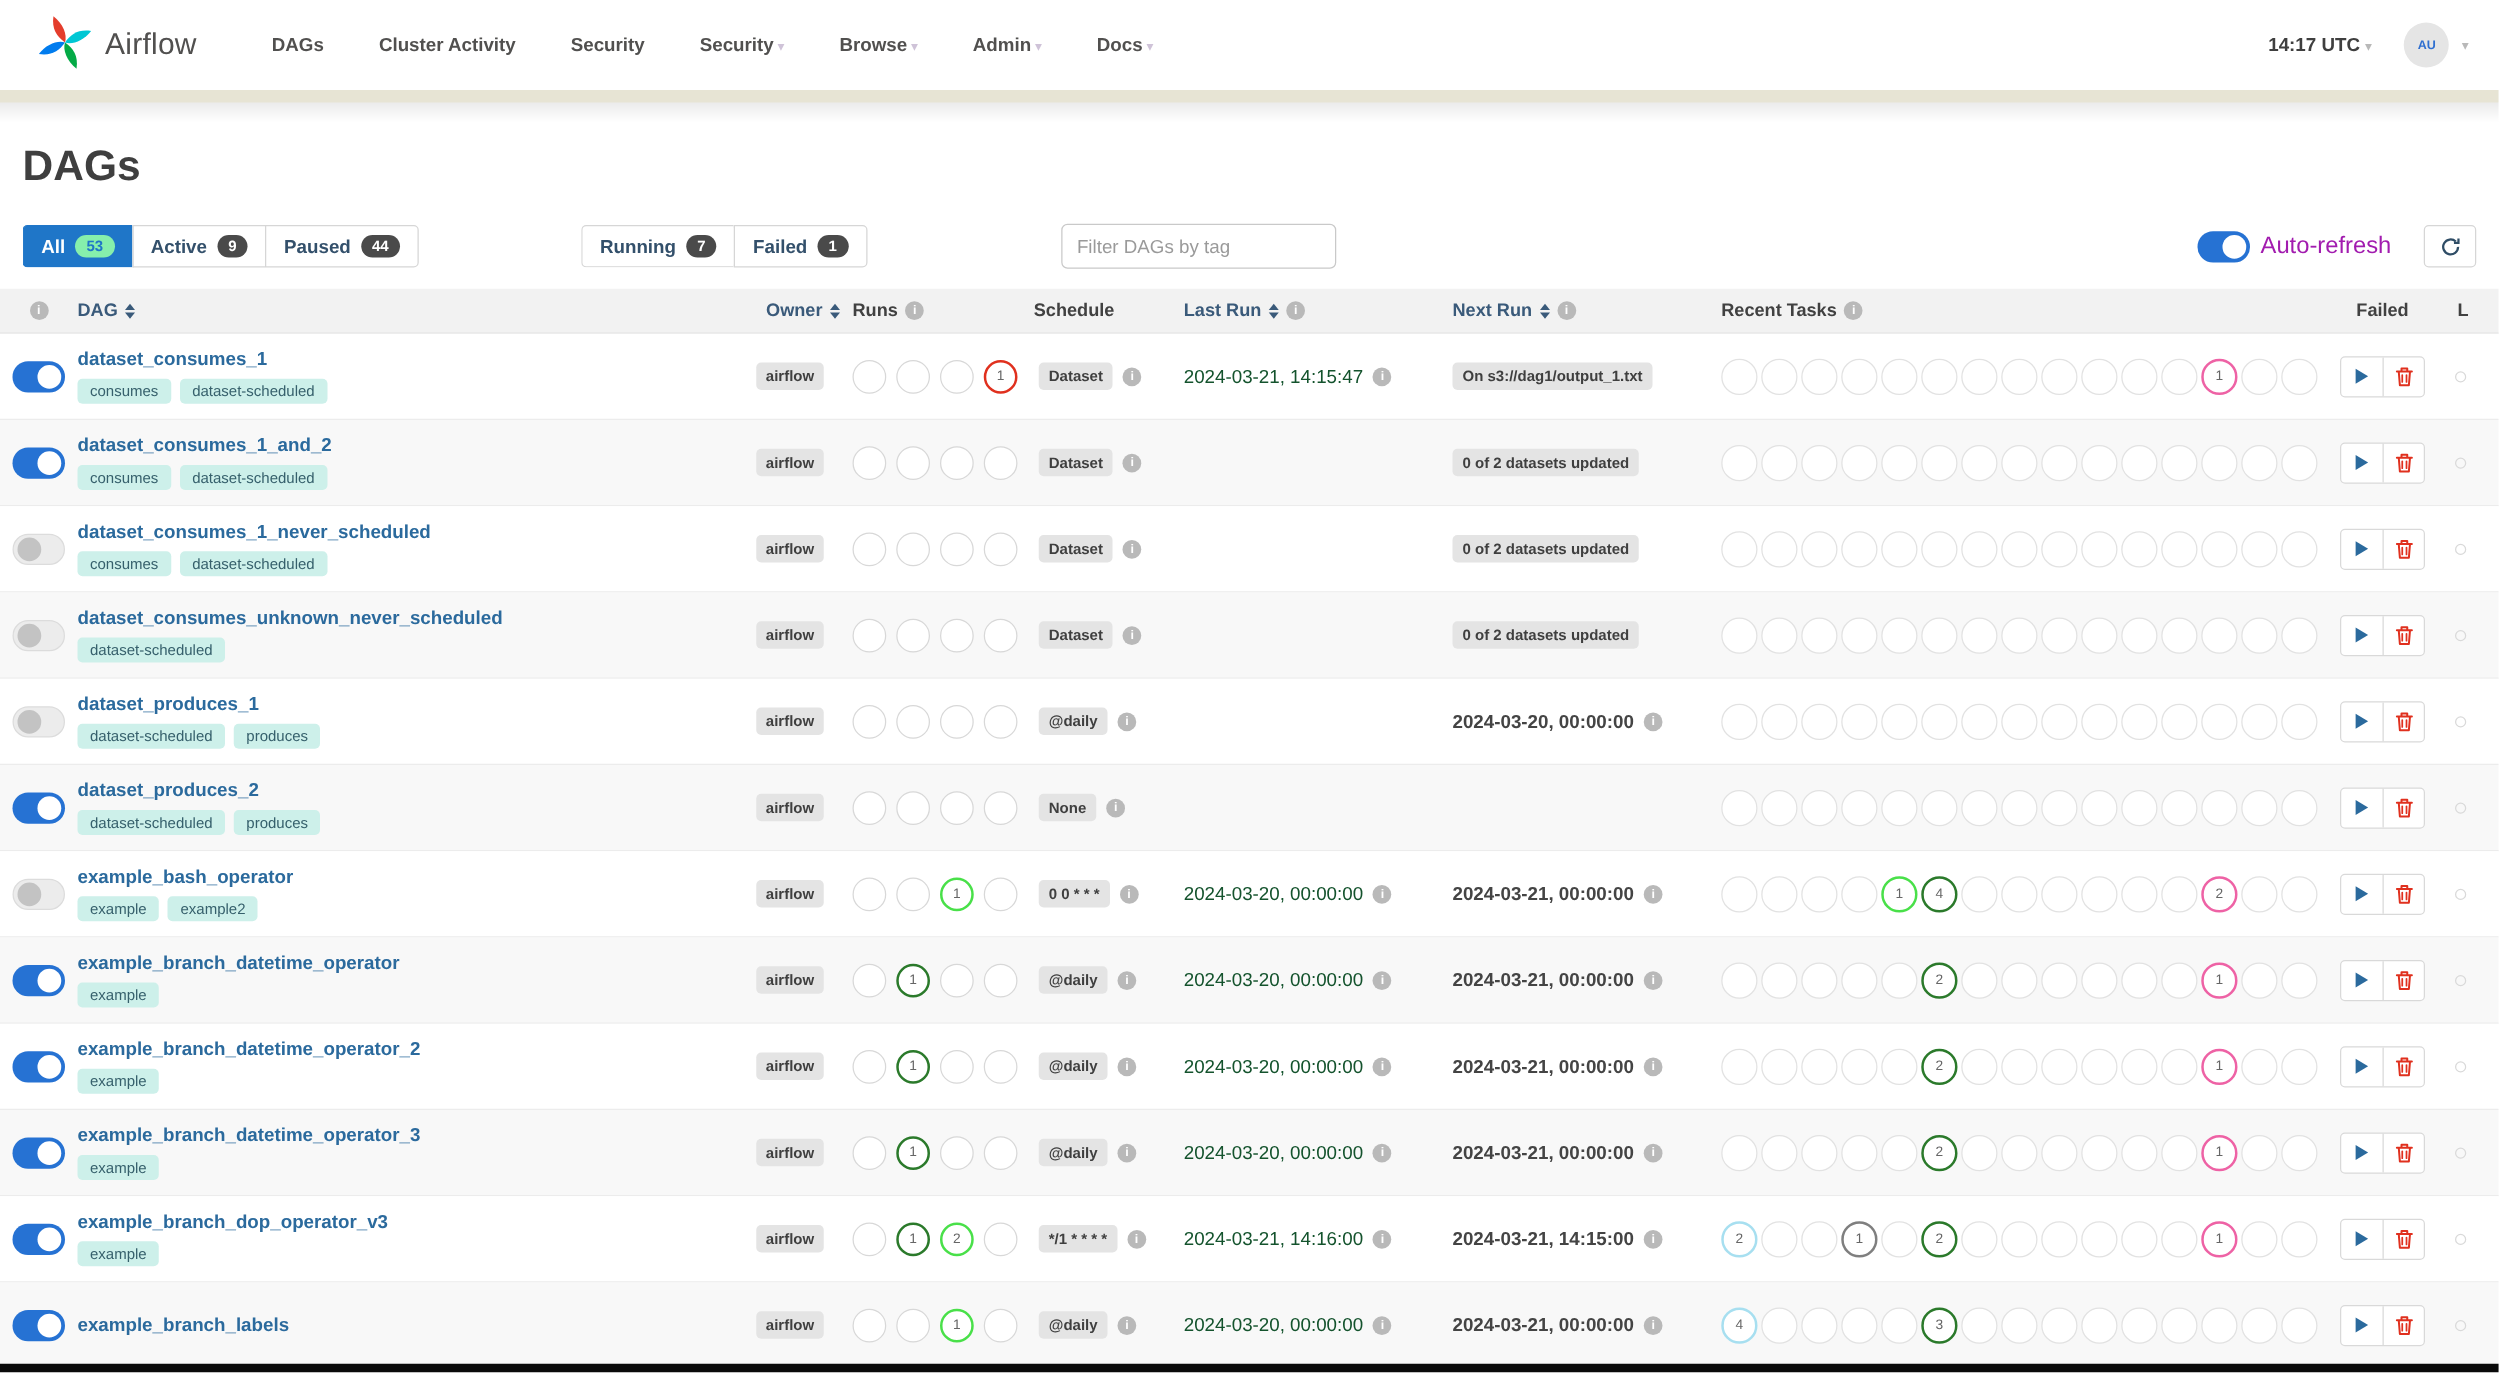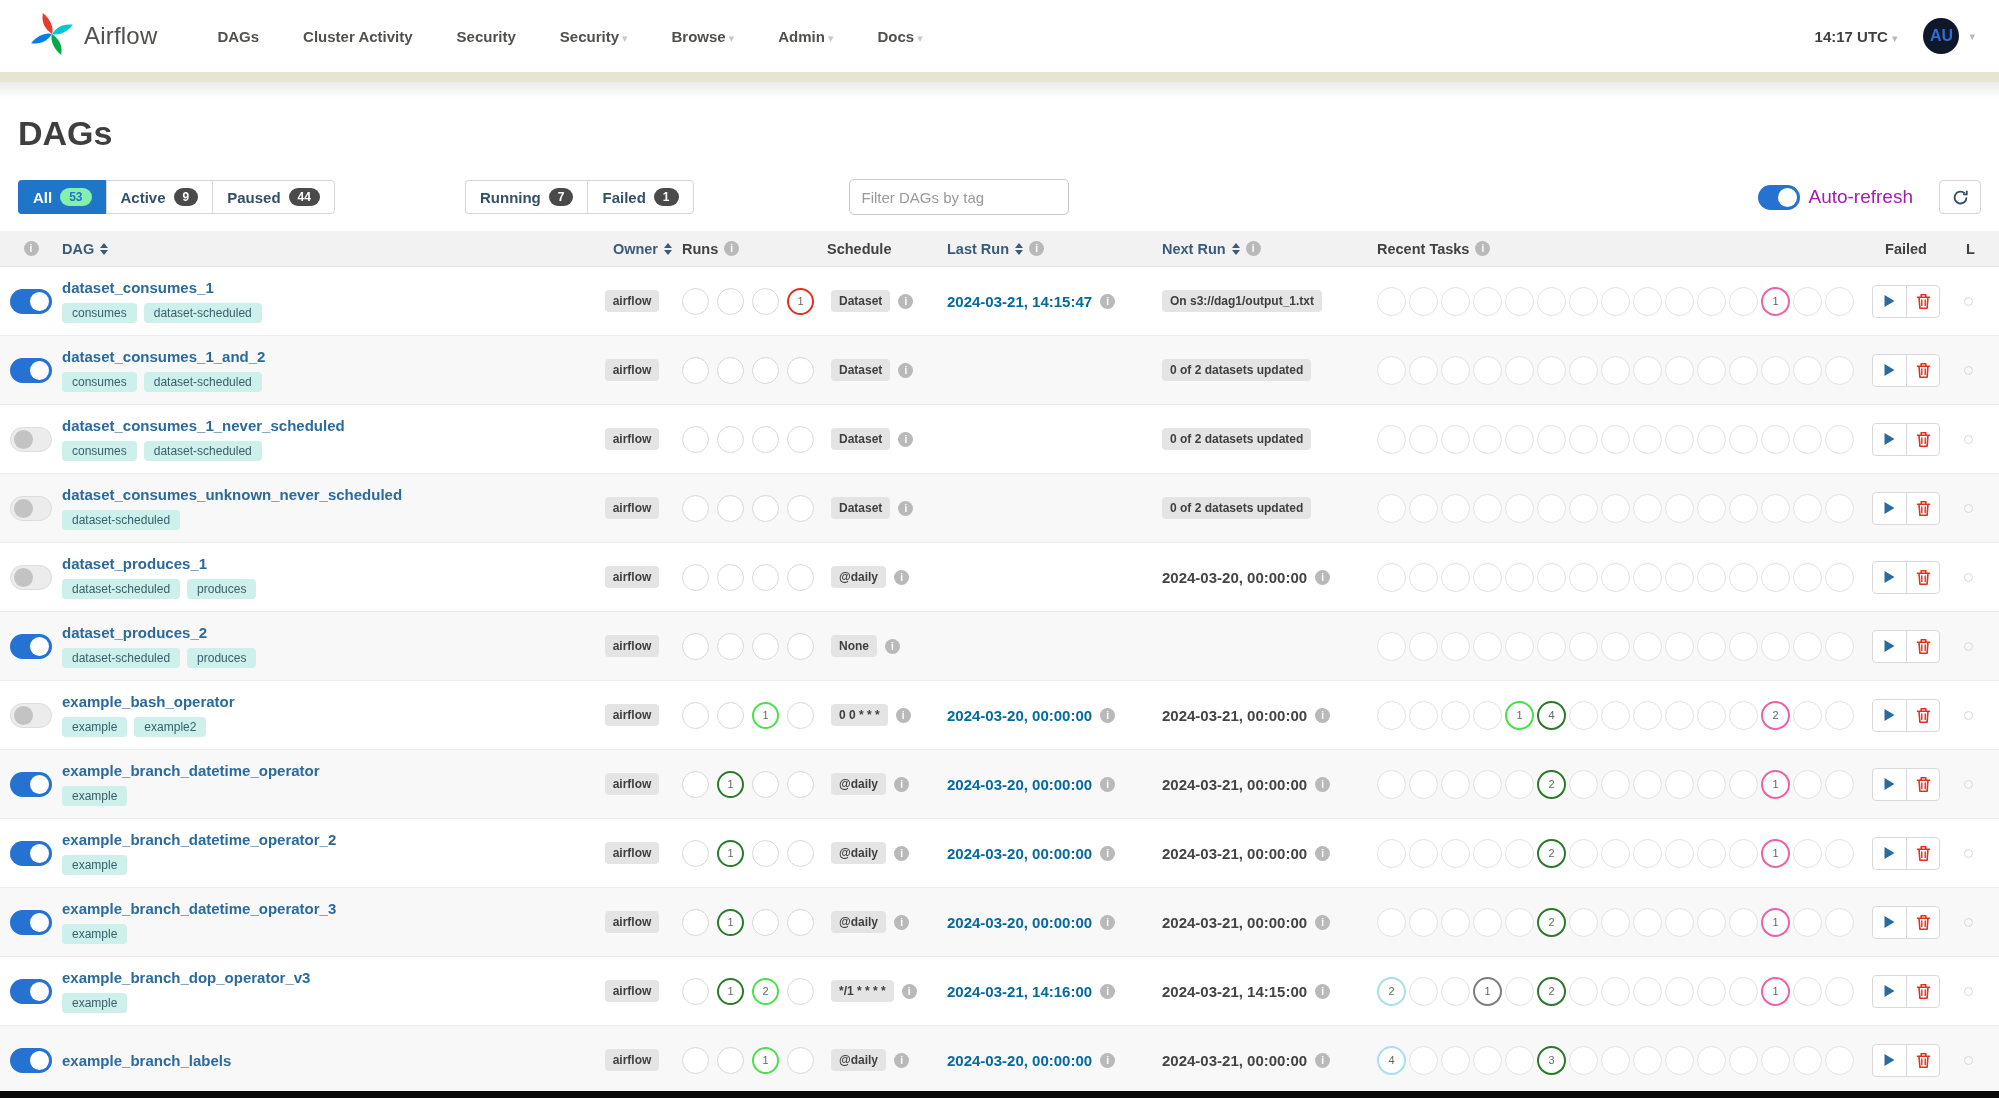--- a/index.html
+++ b/index.html
@@ -10,22 +10,22 @@
   
   .navbar { height:72px; display:flex; align-items:center; background:#fff; padding:0 24px 0 30px; }
   .brand { display:flex; align-items:center; gap:10px; margin-right:60px; }
   .brand-name { font-size:24px; color:#51504f; letter-spacing:.2px; }
   .nav-items { display:flex; align-items:center; gap:44px; }
   .nav-item { font-size:15px; font-weight:bold; color:#51504f; cursor:pointer; white-space:nowrap; }
   .nav-item .caret { color:#cfc3d8; font-size:11px; margin-left:3px; }
   .nav-right { margin-left:auto; display:flex; align-items:center; gap:26px; }
   .clock { font-size:15px; font-weight:bold; color:#3f3f3f; }
   .clock .caret, .avatar-caret { color:#b9b9b9; font-size:11px; margin-left:4px; }
-  .avatar { width:36px; height:36px; border-radius:50%; background:#0f172a; color:#2f6fd0;
-    font-weight:bold; font-size:16px; display:flex; align-items:center; justify-content:center; }
+  .avatar { width:36px; height:36px; border-radius:50%; background:#e5e5e5; color:#2f6fd0;
+    font-weight:bold; font-size:10px; display:flex; align-items:center; justify-content:center; }
 
   .header-strip { height:10px; background:#e7e4d4; }
   .header-fade { height:16px; background:linear-gradient(#00000014, transparent); }
 
   
   .page-title { font-size:34px; font-weight:bold; color:#3f3f3f; margin:16px 0 26px 18px; }
   .controls { display:flex; align-items:center; margin:0 18px 16px 18px; }
   .btn-group { display:flex; }
   .fbtn { display:flex; align-items:center; gap:8px; background:#fff; border:1px solid #d6d6d6;
     padding:7px 14px; font-size:15px; font-weight:bold; color:#33506b; cursor:pointer;
@@ -92,21 +92,21 @@
   .run-c { width:27px; height:27px; border:1.5px solid #d8d8d8; }
   .task-c { width:29px; height:29px; border:1.5px solid #e2e2e2; }
   .c-failed  { border:2.5px solid #e0301e; }
   .c-running { border:2.5px solid #49e049; }
   .c-success { border:2.5px solid #2b7a2b; }
   .c-skipped { border:2.5px solid #ee62a5; }
   .c-none    { border:2.5px solid #a7dff0; }
   .c-queued  { border:2.5px solid #7f7f7f; }
   .cell-sched { display:flex; align-items:center; gap:8px; padding-left:4px; }
   .cell-last, .cell-next { display:flex; align-items:center; gap:8px; font-size:15px; }
-  .last-date { color:#0369a1; font-weight:bold; cursor:pointer; }
+  .last-date { color:#14532d; font-weight:normal; cursor:pointer; }
   .next-date { color:#444; font-weight:bold; }
   .cell-tasks { display:flex; align-items:center; gap:3px; }
   .cell-actions { display:flex; justify-content:center; }
   .act-group { display:flex; border:1px solid #d9d9d9; border-radius:4px; background:#fff; }
   .act-btn { width:33px; height:31px; display:flex; align-items:center; justify-content:center; cursor:pointer; }
   .act-btn + .act-btn { border-left:1px solid #d9d9d9; }
   .cell-links { display:flex; align-items:center; padding-left:14px; }
   .link-stub { width:9px; height:9px; border:1.5px solid #d9d9d9; border-radius:50%; }
 
   .bottom-bar { position:absolute; left:0; bottom:0; width:100%; height:7px; background:#0a0a0a; z-index:5; }

